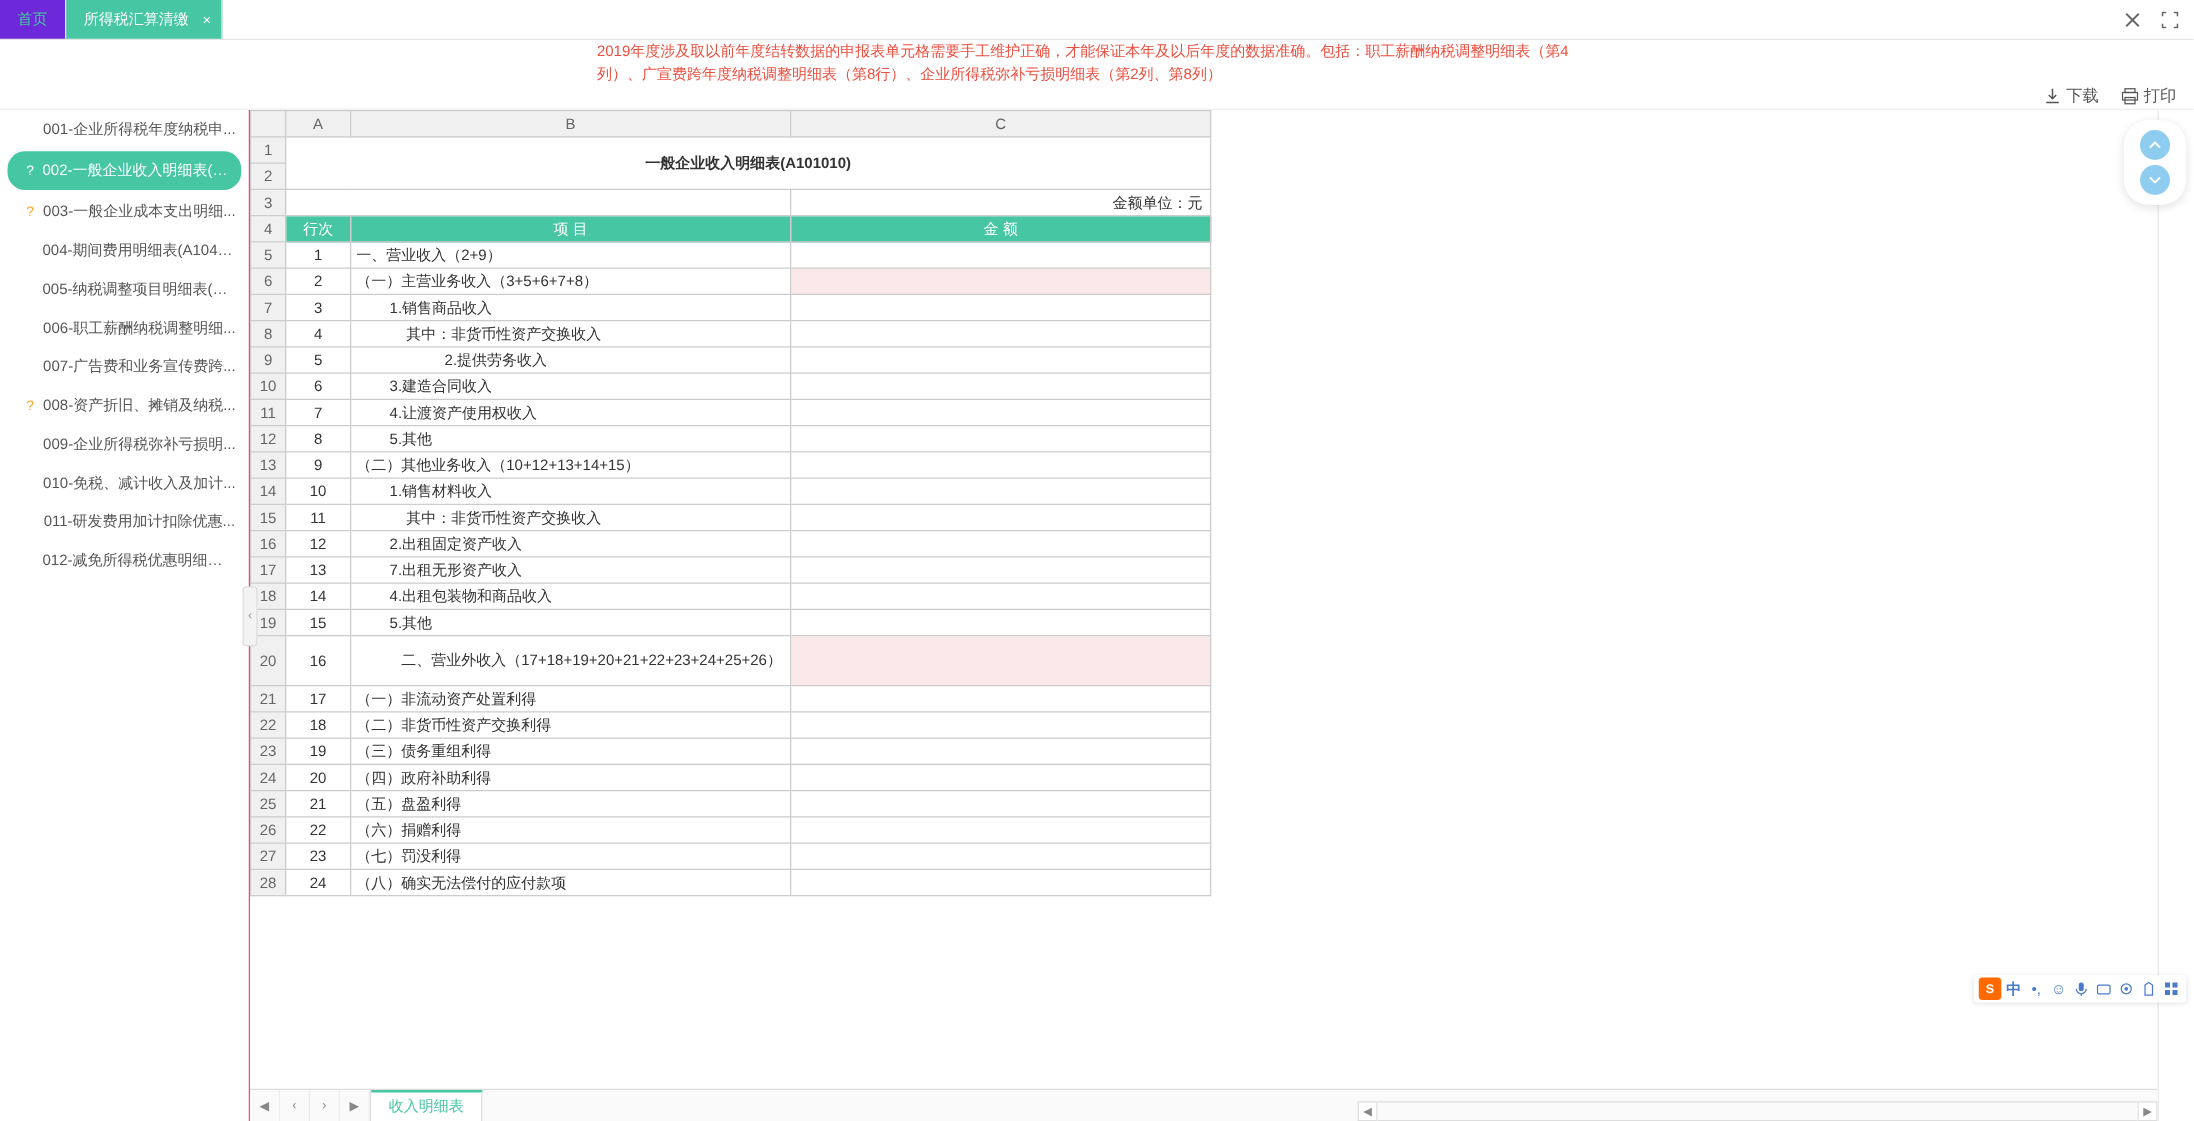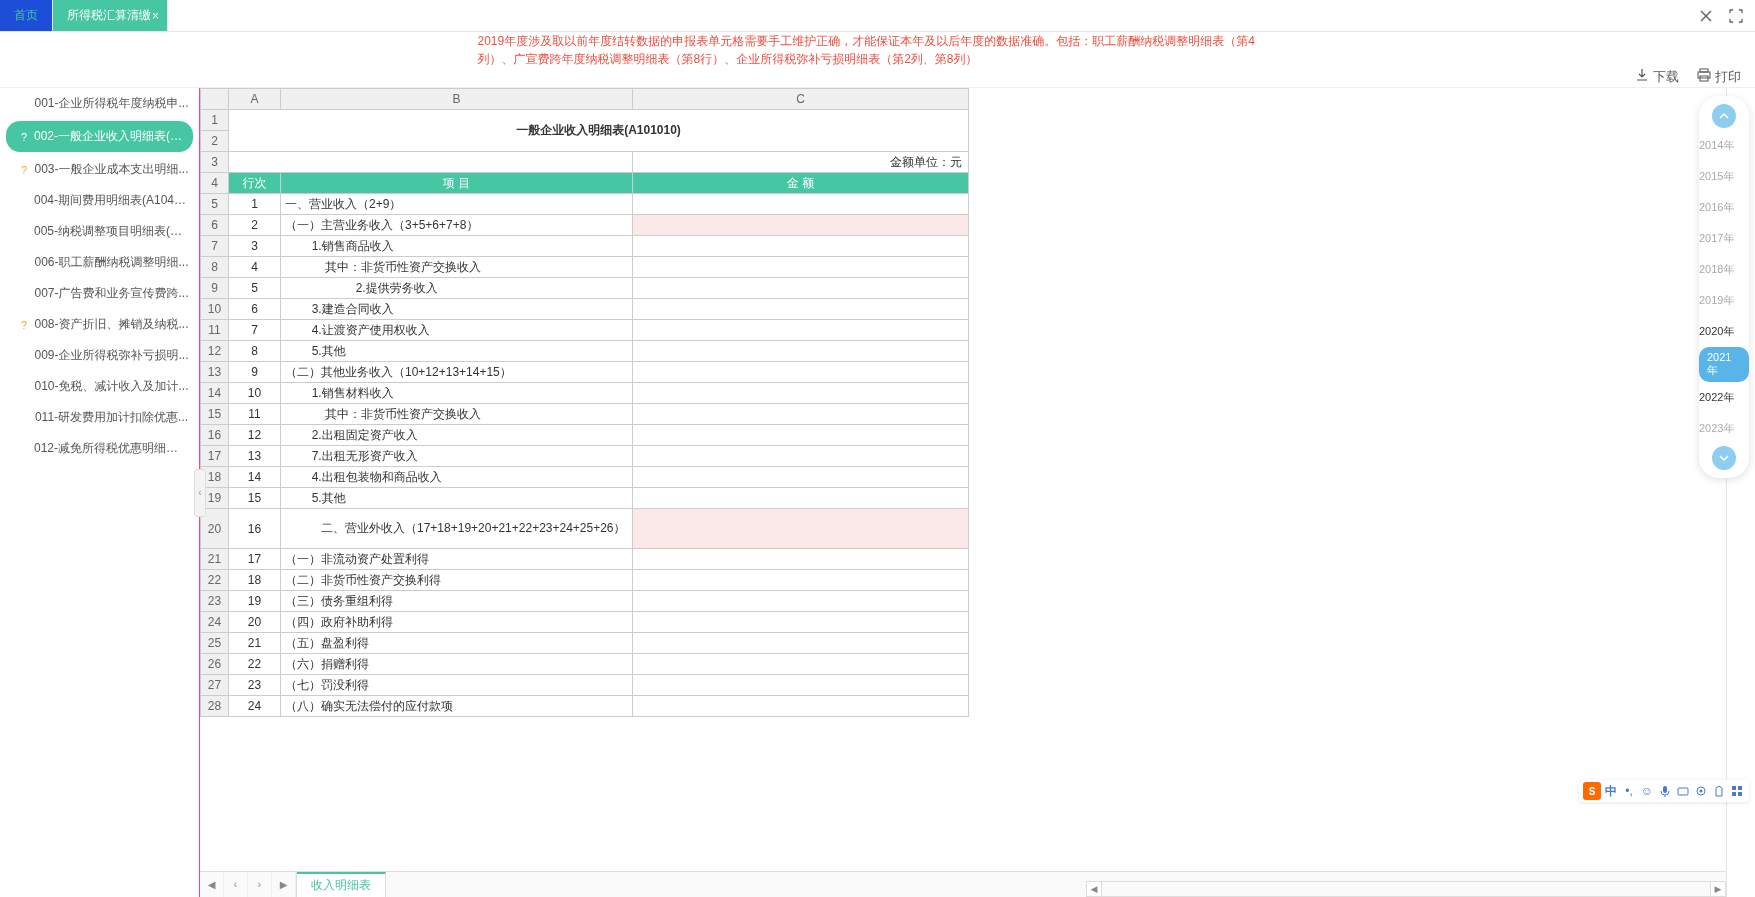--- a/index.html
+++ b/index.html
@@ -1,31 +1,31 @@
 <!DOCTYPE html>
 <html><head>
   <meta charset="utf-8">
   <style>
     * { margin: 0; padding: 0; box-sizing: border-box; }
     body { font-family: "Microsoft YaHei", Arial, sans-serif; font-size: 12px; color: #333; background: #fff; width: 1755px; height: 897px; overflow: hidden; position: relative; }
     
     
     .top-tabs { height: 32px; background: #fff; border-bottom: 1px solid #e5e5e5; display: flex; align-items: stretch; position: relative; }
     .tab { display: flex; align-items: center; padding: 0 14px; font-size: 12px; cursor: pointer; border-right: 1px solid #e5e5e5; }
-    .tab-home { color: #46c6a2; background: #1d4ed8; }
-    .tab-active { color: #fff; background: #46c6a2; position: relative; padding-right: 16px; }
+    .tab-home { color: #46c6a2; background: #6d28d9; }
+    .tab-active { color: #fff; background: #46c6a2; position: relative; padding-right: 26px; }
     .tab-close { position: absolute; right: 8px; color: #fff; font-size: 12px; cursor: pointer; }
     .top-right { position: absolute; right: 8px; top: 0; height: 32px; display: flex; align-items: center; gap: 8px; }
     .close-btn, .fullscreen-btn { width: 22px; height: 22px; display: flex; align-items: center; justify-content: center; cursor: pointer; color: #666; }
     
     
     .header-actions { height: 56px; display: flex; align-items: center; padding: 0 14px; border-bottom: 1px solid #eee; flex-direction: column; }
     .warning-text { color: #ec4e3f; font-size: 12px; line-height: 18px; max-width: 800px; }
     .actions-right { margin-left: auto; display: flex; gap: 18px; align-items: center; }
-    .action-btn { display: flex; gap: 4px; color: #555; cursor: pointer; font-size: 13px; }
+    .action-btn { display: flex; align-items: center; gap: 4px; color: #555; cursor: pointer; font-size: 13px; }
     .action-icon { width: 14px; height: 14px; }
     
     
     .main-wrap { display: flex; height: calc(897px - 32px - 56px); position: relative; }
     
     
     .sidebar { width: 200px; border-right: 1px solid #ec4899; overflow-y: auto; background: #fff; text-align: center; }
     .side-item { position: relative; padding: 7px 10px 7px 34px; font-size: 12px; color: #555; cursor: pointer; white-space: nowrap; overflow: hidden; text-overflow: ellipsis; }
     .side-item.active { color: #fff; background: #46c6a2; border-radius: 14px; margin: 2px 6px; padding-left: 28px; }
     .side-marker { position: absolute; left: 18px; top: 50%; transform: translateY(-50%); width: 12px; height: 12px; color: #f5a623; font-size: 11px; }
@@ -346,32 +346,20 @@
 
   <div class="right-rail"></div>
 </div>
 
 <div class="year-panel">
   <div class="year-arrow">
     <svg width="10" height="6" viewBox="0 0 10 6">
         <path d="M1 5 L5 1 L9 5" stroke="#fff" stroke-width="1.5" fill="none"></path>
       </svg>
   </div>
-  <div id="year-list">
-      <div class="year-item ">2014年</div>
-      <div class="year-item ">2015年</div>
-      <div class="year-item ">2016年</div>
-      <div class="year-item ">2017年</div>
-      <div class="year-item ">2018年</div>
-      <div class="year-item ">2019年</div>
-      <div class="year-item nearby">2020年</div>
-      <div class="year-item current">2021年</div>
-      <div class="year-item nearby">2022年</div>
-      <div class="year-item ">2023年</div>
-    </div>
   <div class="year-arrow">
     <svg width="10" height="6" viewBox="0 0 10 6">
         <path d="M1 1 L5 5 L9 1" stroke="#fff" stroke-width="1.5" fill="none"></path>
       </svg>
   </div>
 </div>
 
 <div class="ime-bar">
   <div class="ime-logo">S</div>
   <div class="ime-item ime-cn">中</div>

